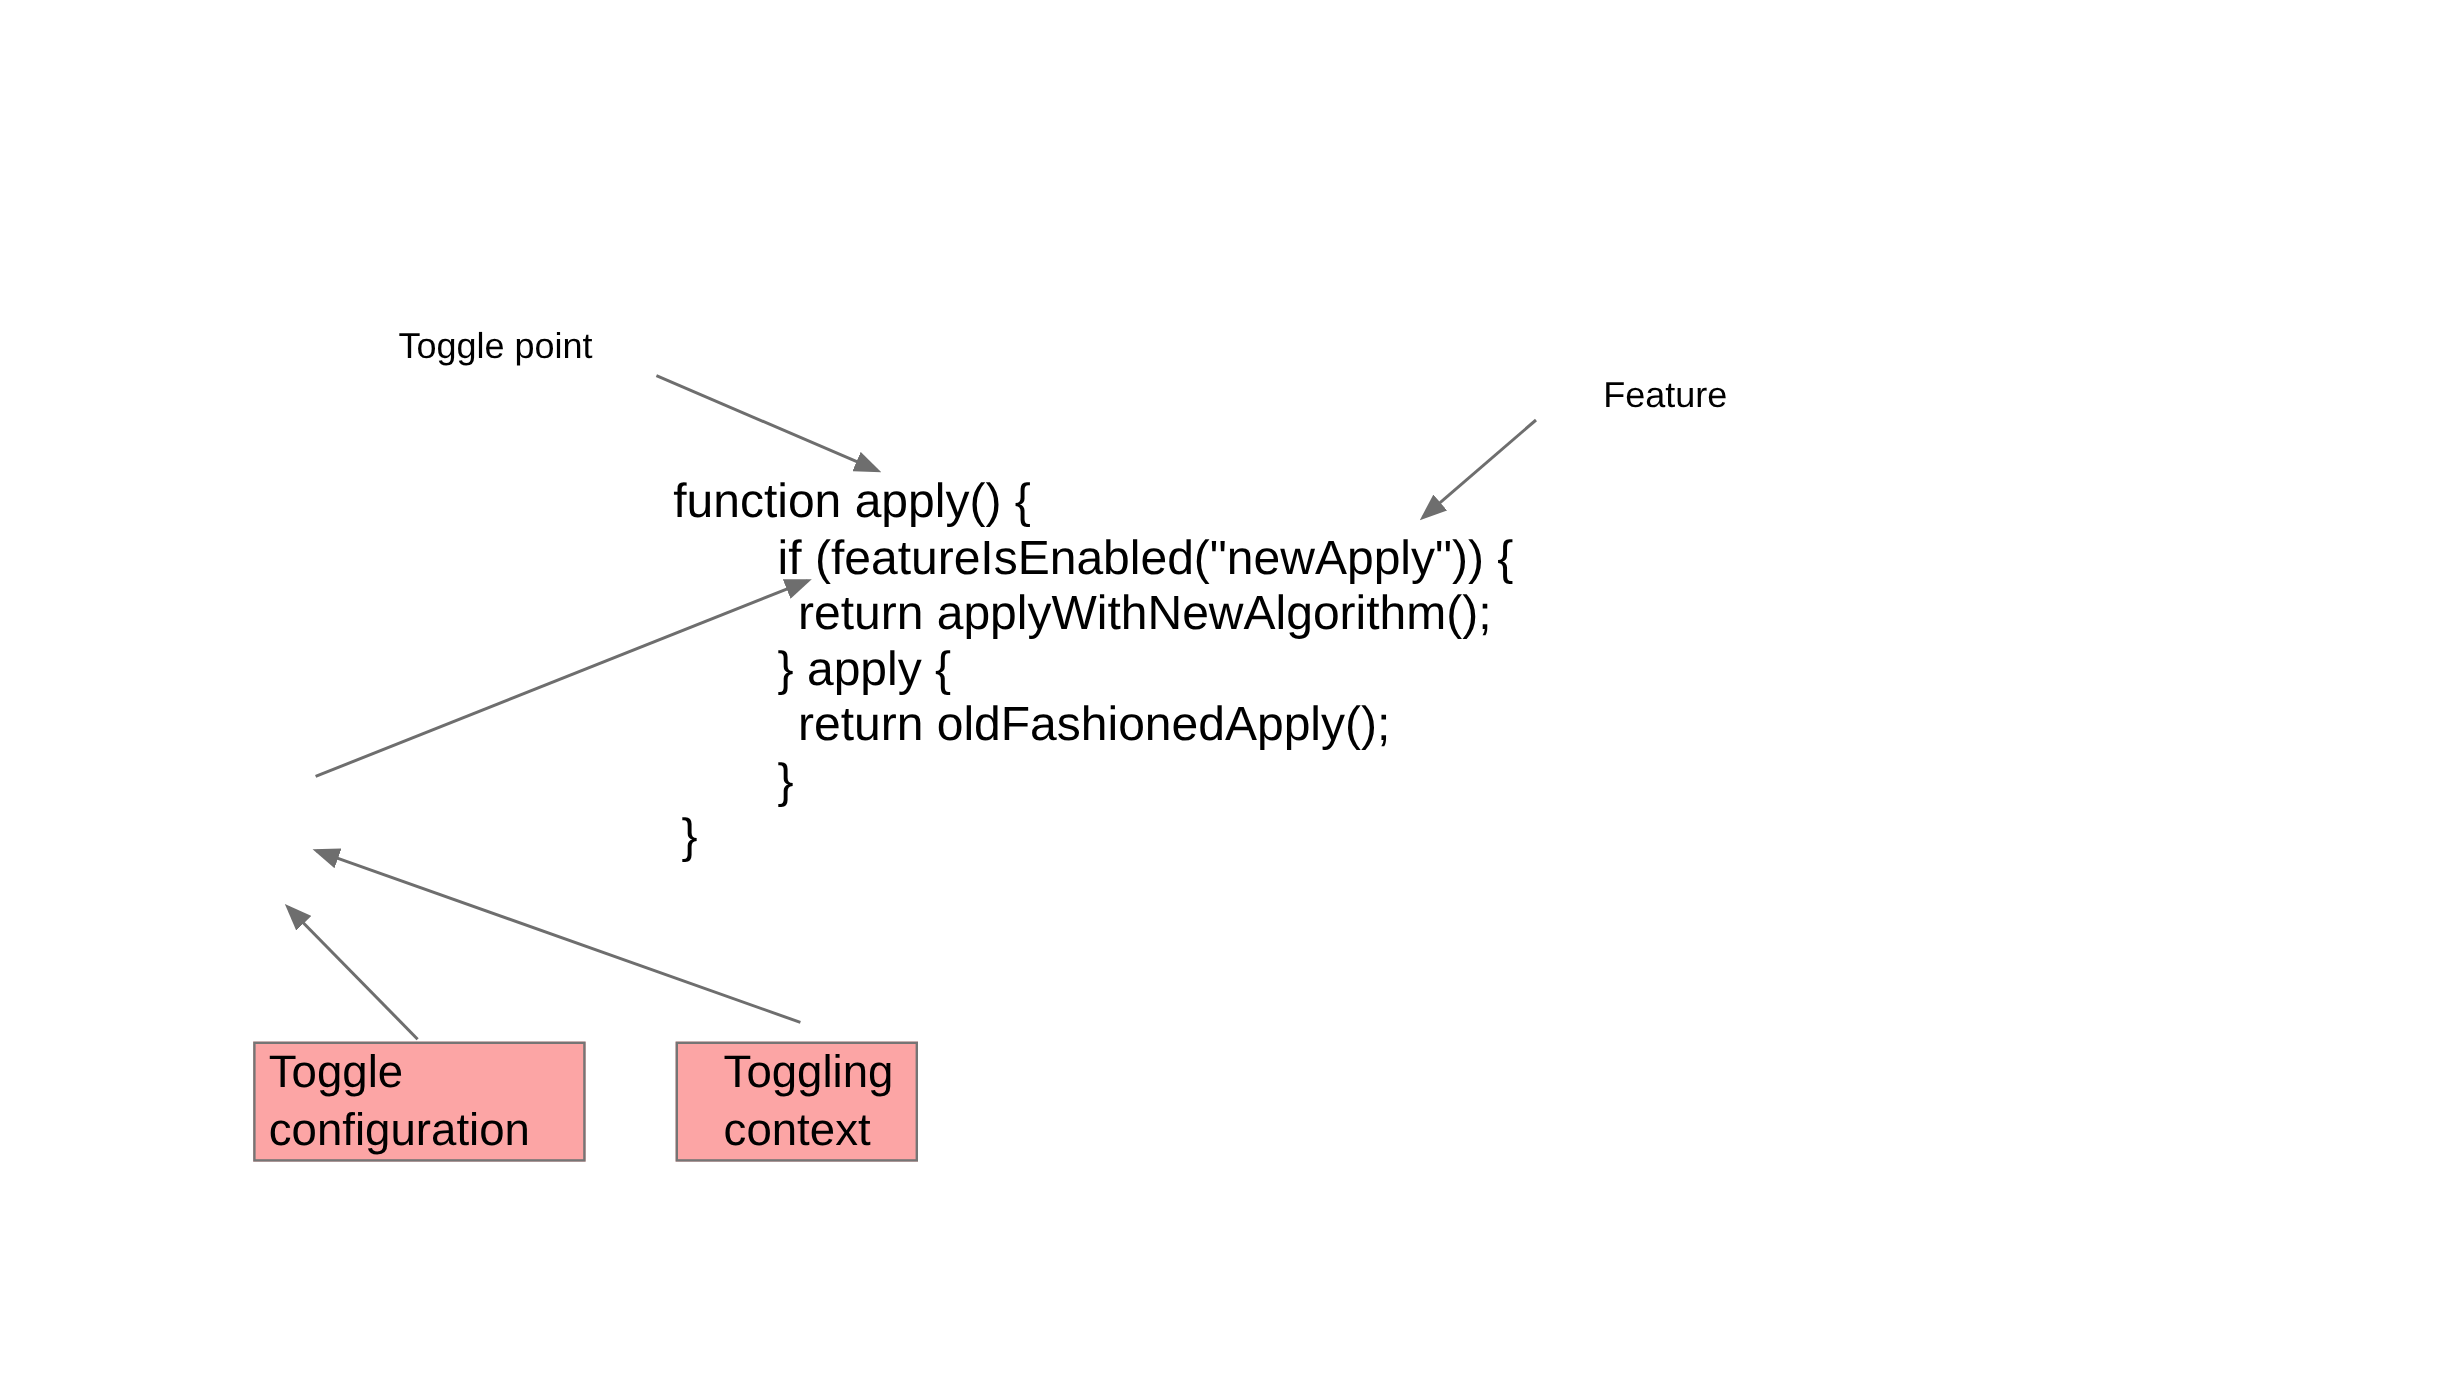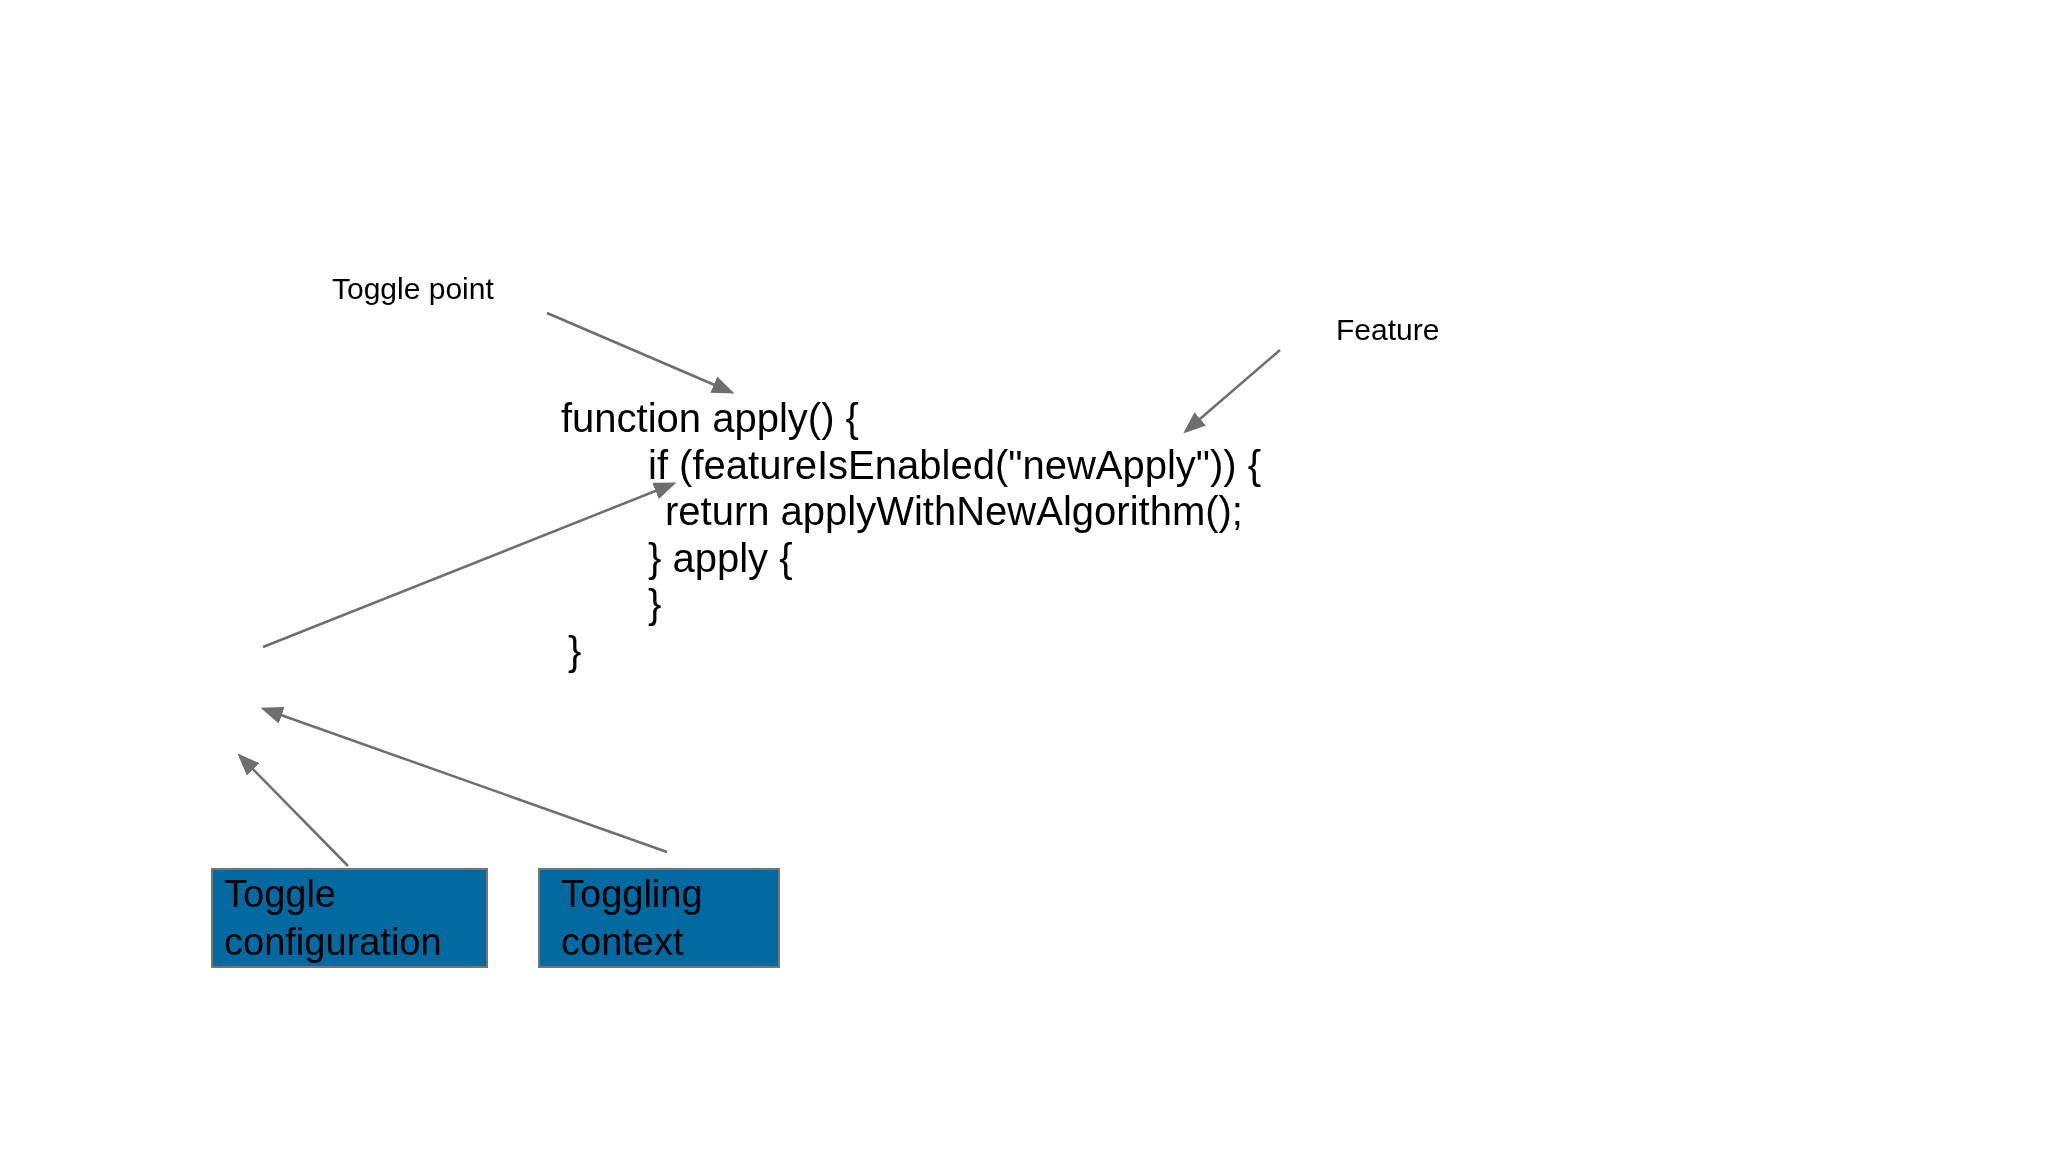--- a/index.html
+++ b/index.html
@@ -31,27 +31,27 @@
     font-size: 40px; line-height: 46.5px; font-weight: 400;
   }
   .code .cl { white-space: pre; }
   .ind0 { margin-left: 16px; }
   .ind1 { margin-left: 103px; }
   .ind2 { margin-left: 120px; }
   .ind3 { margin-left: 23px; }
 
   .box {
     position: absolute; top: 868px; height: 100px;
-    background: #0369a1;
+    background: #fca5a5;
     border: 2px solid #757575;
     font-size: 38px; line-height: 48px;
     overflow: hidden;
   }
   .box-config  { left: 211px; width: 277px; padding-left: 11px; }
-  .box-context { left: 538px; width: 242px; padding-left: 21px; }
+  .box-context { left: 563px; width: 202px; padding-left: 38px; }
 
   .arrows {
     position: absolute; left: 0; top: 0;
     width: 2048px; height: 1152px;
     pointer-events: none;
   }
   .arrows line {
     stroke: #6e6e6e;
     stroke-width: 2.5;
   }
@@ -63,20 +63,21 @@
 
 
   <div class="label label-toggle-point">Toggle point</div>
   <div class="label label-feature">Feature</div>
 
   <div class="code">
     <div class="cl ind0">function apply() {</div>
     <div class="cl ind1">if (featureIsEnabled("newApply")) {</div>
     <div class="cl ind2">return applyWithNewAlgorithm();</div>
     <div class="cl ind1">} apply {</div>
+    <div class="cl ind2">return oldFashionedApply();</div>
     <div class="cl ind1">}</div>
     <div class="cl ind3">}</div>
   </div>
 
   <div class="box box-config">
     <span>Toggle configuration</span>
   </div>
   <div class="box box-context">
     <span>Toggling context</span>
   </div>

